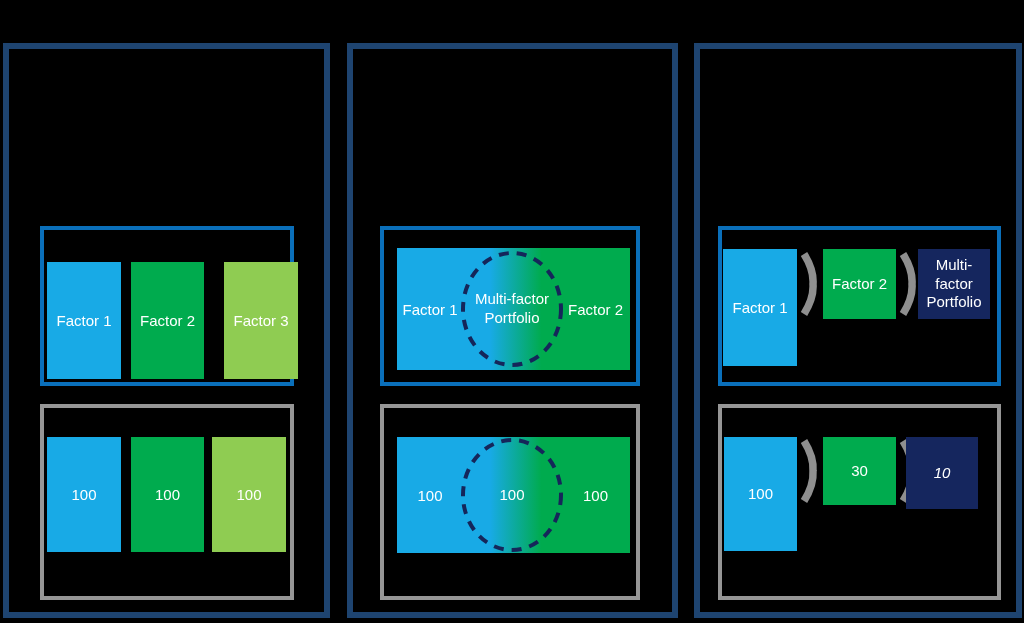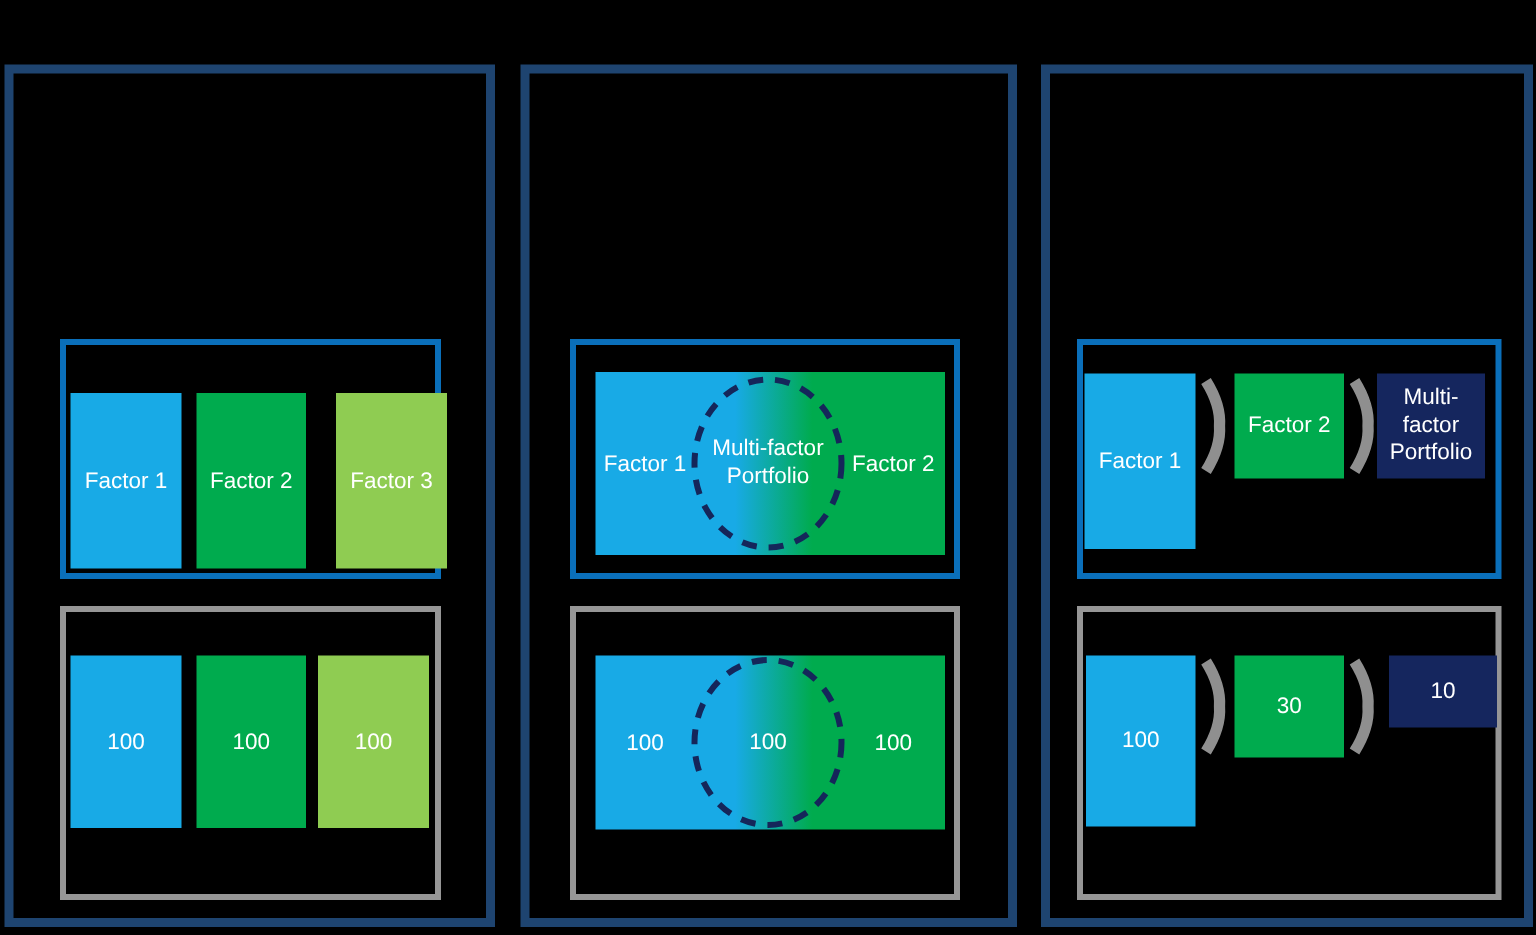--- a/index.html
+++ b/index.html
@@ -93,17 +93,17 @@
     </div>
     <div class="nt-box" style="left:18px;width:283px;">
       <div class="bar" style="left: 2px; top: 29px; width: 73px; height: 114px; background-color: rgb(24, 170, 230);">100</div>
       <svg class="chev" style="left:78px;top:29px;" viewBox="0 0 18 68">
         <path d="M4 4 Q14 20 13 34 Q14 48 4 64" fill="none" stroke="#8f8f8f" stroke-width="7.5"></path>
       </svg>
       <div class="bar" style="left: 101px; top: 29px; width: 73px; height: 68px; background-color: rgb(0, 171, 78);">30</div>
       <svg class="chev" style="left:177px;top:29px;" viewBox="0 0 18 68">
         <path d="M4 4 Q14 20 13 34 Q14 48 4 64" fill="none" stroke="#8f8f8f" stroke-width="7.5"></path>
       </svg>
-      <div class="bar" style="left: 204px; top: 29px; width: 72px; height: 48px; background-color: rgb(21, 38, 94);">10</div>
+      <div class="bar" style="left: 184px; top: 29px; width: 72px; height: 72px; background-color: rgb(21, 38, 94); font-style: italic;">10</div>
     </div>
   </section>
 
 </div>
 
 </body></html>

